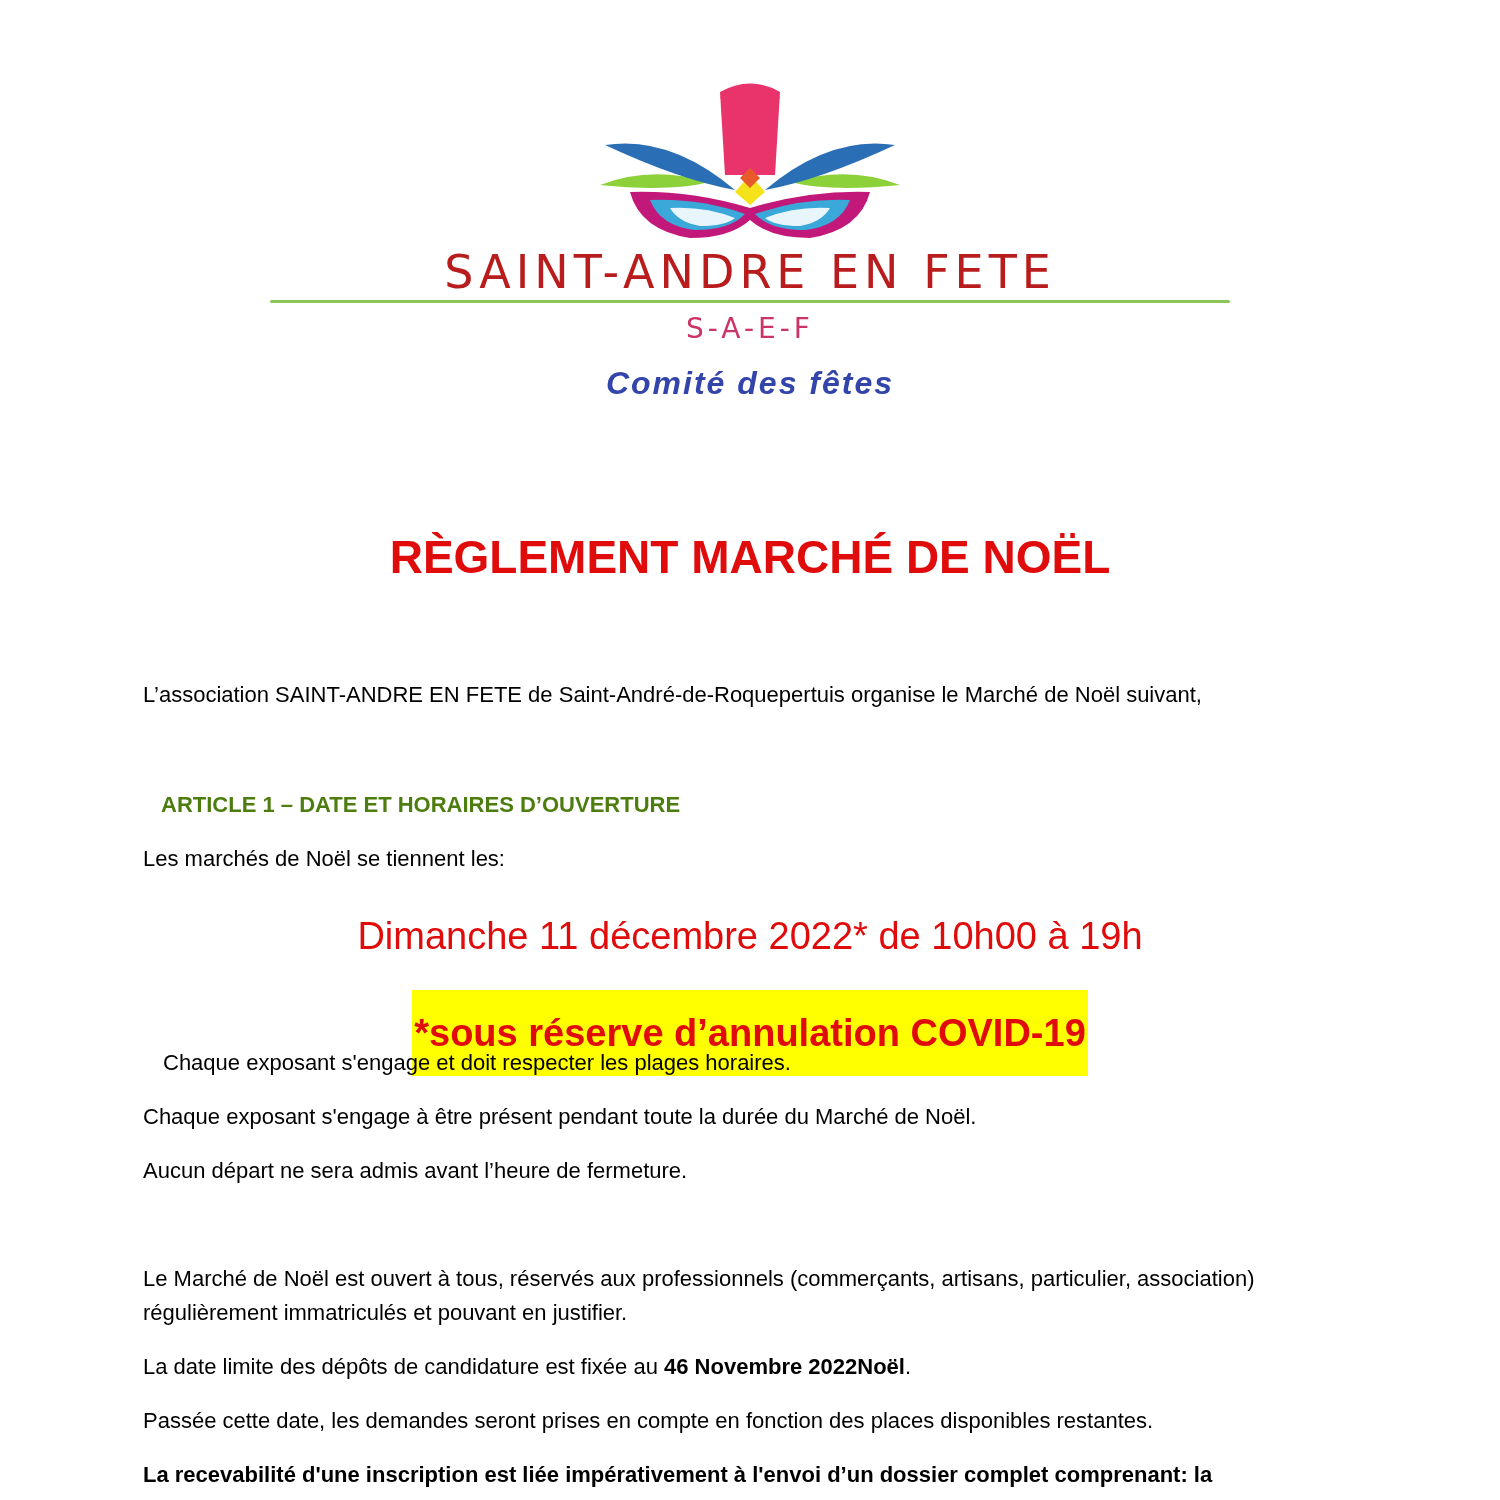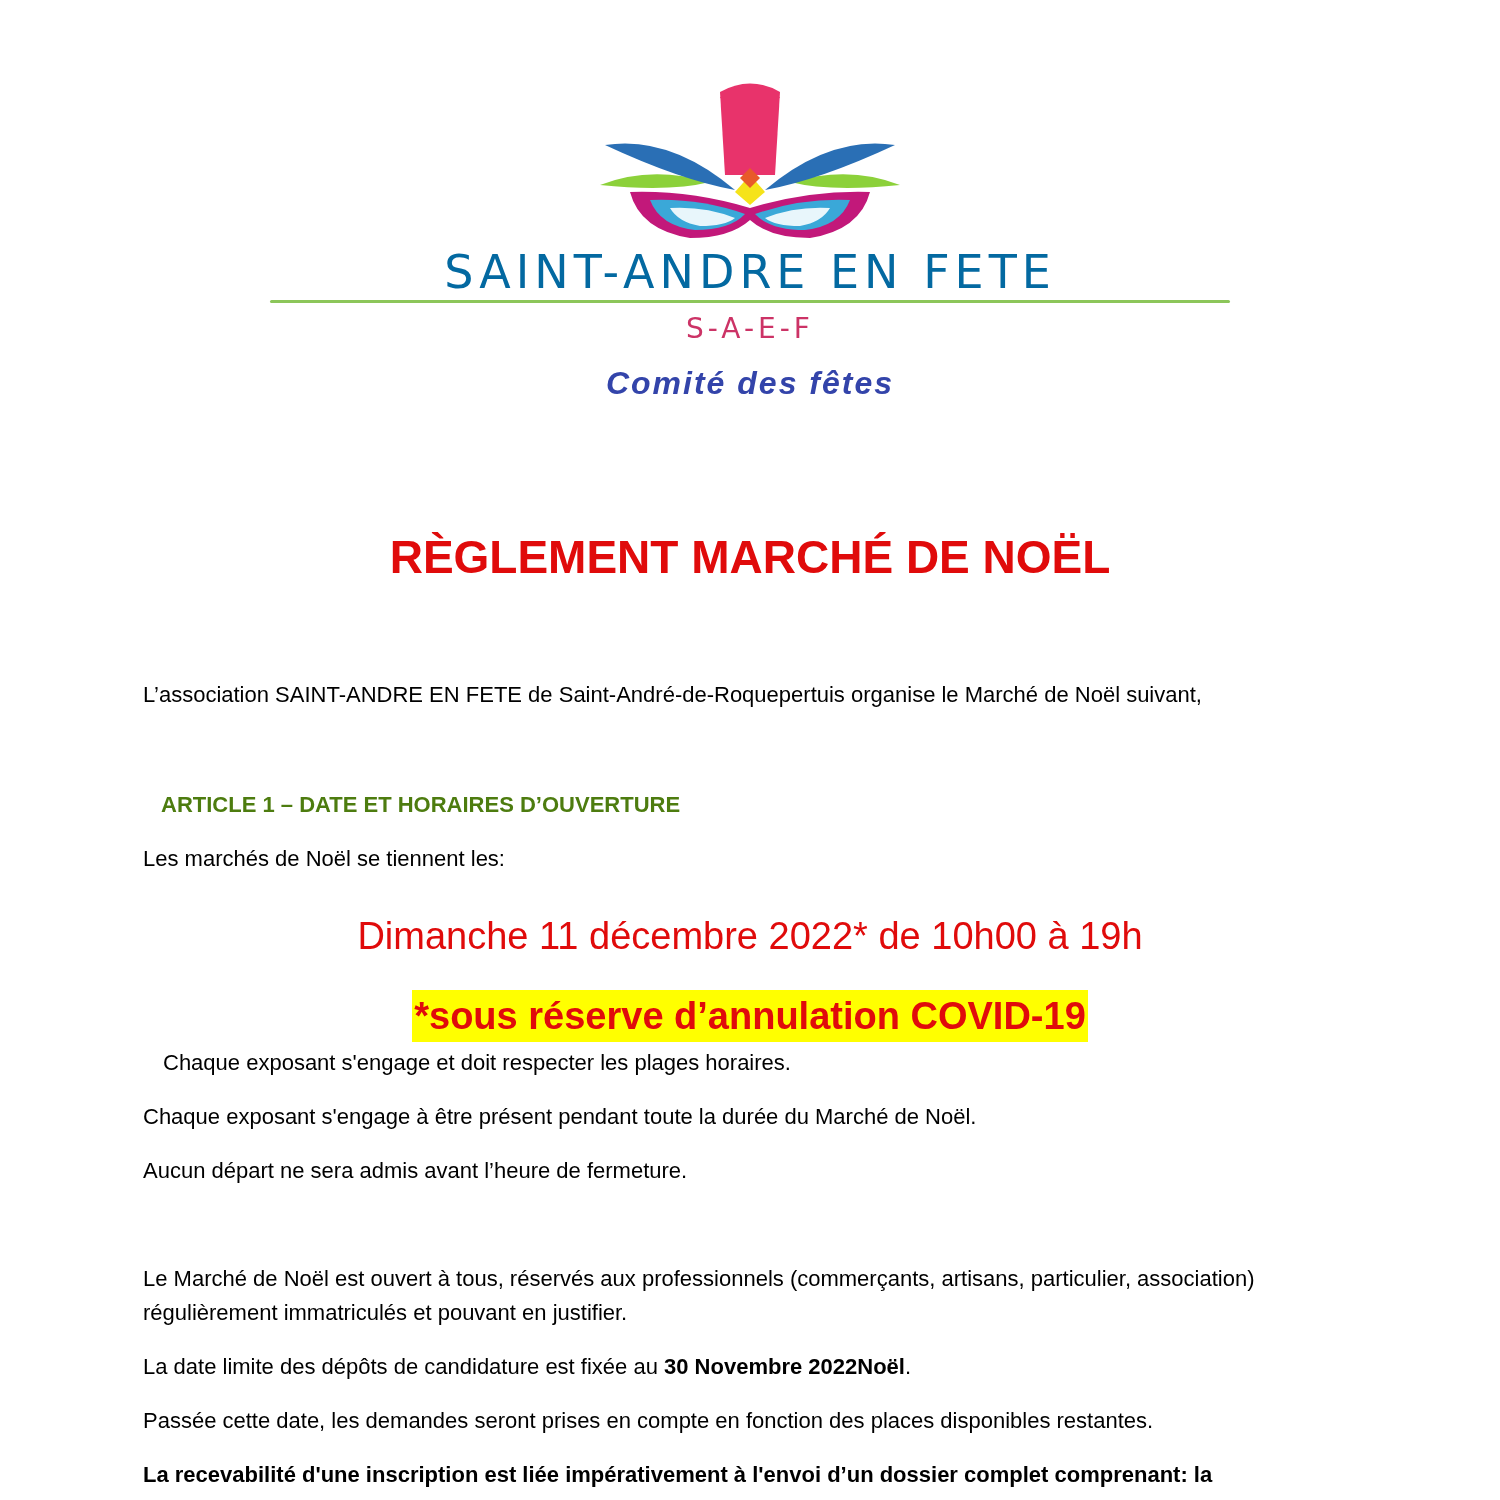--- a/index.html
+++ b/index.html
@@ -2,34 +2,34 @@
 <html><head>
 <meta charset="utf-8">
 <style>
   html, body { margin:0; padding:0; background:#ffffff; }
   body { width:1500px; height:1500px; overflow:hidden; position:relative;
          font-family:"Liberation Sans", "DejaVu Sans", sans-serif; color:#000; }
   .page { position:absolute; left:0; top:0; width:1500px; height:1500px; }
   .logo { position:absolute; left:250px; top:80px; width:1000px; height:340px; }
   .logo svg { position:absolute; left:0; top:0; }
   .logo-title { position:absolute; left:20px; top:165px; width:960px; text-align:center;
-     font-family:"DejaVu Sans", sans-serif; font-size:46px; letter-spacing:5px; color:#0369a1; font-weight:normal; }
+     font-family:"DejaVu Sans", sans-serif; font-size:46px; letter-spacing:5px; color:#b91c1c; font-weight:normal; }
   .logo-line { position:absolute; left:20px; top:220px; width:960px; height:3px; background:#8cc65a; border-radius:2px; }
   .logo-saef { position:absolute; left:0; top:232px; width:1000px; text-align:center;
      font-family:"DejaVu Sans", sans-serif; font-size:28px; letter-spacing:4px; color:#cc3366; }
   .logo-comite { position:absolute; left:0; top:285px; width:1000px; text-align:center;
      font-family:"Liberation Sans", sans-serif; font-size:32px; font-weight:bold; font-style:italic; color:#3344aa; letter-spacing:2px; }
 
   .title { position:absolute; left:0; top:530px; width:1500px; text-align:center;
      font-size:46px; font-weight:bold; color:#e00b0b; }
   .p { position:absolute; left:143px; font-size:22px; line-height:34px; width:1215px; }
   .h { position:absolute; left:161px; font-size:22px; font-weight:bold; color:#4d7c0f; }
   .date { position:absolute; left:0; width:1500px; text-align:center; top:915px; font-size:38px; color:#e00b0b; }
   .covid-wrap { position:absolute; left:0; width:1500px; text-align:center; top:990px; }
-  .covid { display:inline-block; background:#ffff00; font-size:38px; font-weight:bold; color:#e00b0b; padding:0 2px; line-height:52px; }
+  .covid { display:inline-block; background:#ffff00; font-size:38px; font-weight:bold; color:#e00b0b; padding:17px 2px; line-height:52px; }
   .b { font-weight:bold; }
 </style>
 </head>
 <body>
 
 <div class="page">
 
   <div class="logo">
     <svg width="1000" height="160" viewBox="0 0 1000 160">
 
@@ -67,16 +67,16 @@
   <div class="date">Dimanche 11 décembre 2022* de 10h00 à 19h</div>
   <div class="covid-wrap">
     <span class="covid">*sous réserve d’annulation COVID-19</span>
   </div>
 
   <div class="p" style="top:1046px;margin-left:20px;">Chaque exposant s'engage et doit respecter les plages horaires.</div>
   <div class="p" style="top:1100px;">Chaque exposant s'engage à être présent pendant toute la durée du Marché de Noël.</div>
   <div class="p" style="top:1154px;">Aucun départ ne sera admis avant l’heure de fermeture.</div>
 
   <div class="p" style="top:1262px;">Le Marché de Noël est ouvert à tous, réservés aux professionnels (commerçants, artisans, particulier, association) régulièrement immatriculés et pouvant en justifier.</div>
-  <div class="p" style="top:1350px;"><span>La date limite des dépôts de candidature est fixée au </span><span class="b">30 Novembre 2022Noël</span><span>.</span></div>
+  <div class="p" style="top:1350px;"><span>La date limite des dépôts de candidature est fixée au </span><span class="b">46 Novembre 2022Noël</span><span>.</span></div>
   <div class="p" style="top:1404px;">Passée cette date, les demandes seront prises en compte en fonction des places disponibles restantes.</div>
   <div class="p b" style="top:1458px;">La recevabilité d'une inscription est liée impérativement à l'envoi d’un dossier complet comprenant: la</div>
 </div>
 
 </body></html>

